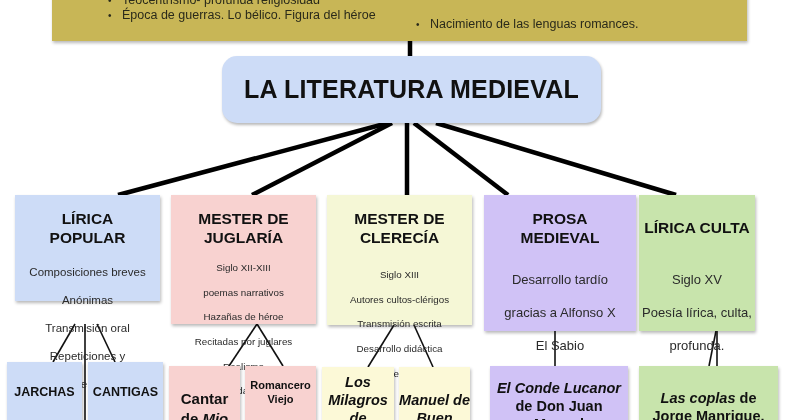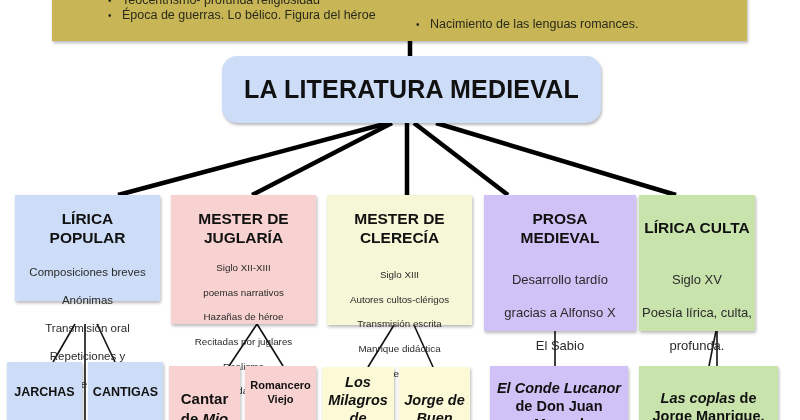--- a/index.html
+++ b/index.html
@@ -99,21 +99,21 @@
 
 <div class="abs cat yellow shadow" style="left:327px;top:195px;width:145px;height:130px;padding-top:14px;">
   <div class="h">
     <div>MESTER DE</div>
     <div>CLERECÍA</div>
   </div>
   <div class="d small" style="margin-top:10px;">
     <div>Siglo XIII</div>
     <div>Autores cultos-clérigos</div>
     <div>Transmisión escrita</div>
-    <div>Manrique didáctica</div>
+    <div>Desarrollo didáctica</div>
     <div>Cuaderna vía</div>
   </div>
 </div>
 
 <div class="abs cat purple shadow" style="left:484px;top:195px;width:152px;height:136px;padding-top:14px;">
   <div class="h">
     <div>PROSA</div>
     <div>MEDIEVAL</div>
   </div>
   <div class="d big" style="margin-top:8px;">
@@ -149,21 +149,21 @@
   <div>Romancero</div>
   <div>Viejo</div>
 </div>
 
 <div class="abs leaf yellow2 shadow" style="left:322px;top:367px;width:72px;height:70px;font-size:14.5px;line-height:18px;flex-direction:column;justify-content:flex-start;padding-top:6px;font-style:italic;">
   <div>Los</div>
   <div>Milagros</div>
   <div>de</div>
 </div>
 <div class="abs leaf yellow2 shadow" style="left:399px;top:367px;width:71px;height:70px;font-size:14.5px;line-height:18px;flex-direction:column;justify-content:flex-start;padding-top:24px;font-style:italic;">
-  <div>Jorge de</div>
+  <div>Manuel de</div>
   <div>Buen</div>
 </div>
 
 <div class="abs leaf purple shadow" style="left:490px;top:366px;width:138px;height:70px;font-size:14.5px;line-height:18px;flex-direction:column;justify-content:flex-start;padding-top:13px;">
   <div class="it">El Conde Lucanor</div>
   <div>de Don Juan</div>
   <div>Manuel</div>
 </div>
 
 <div class="abs leaf green shadow" style="left:639px;top:366px;width:139px;height:70px;font-size:14.5px;line-height:18px;flex-direction:column;justify-content:flex-start;padding-top:23px;">

